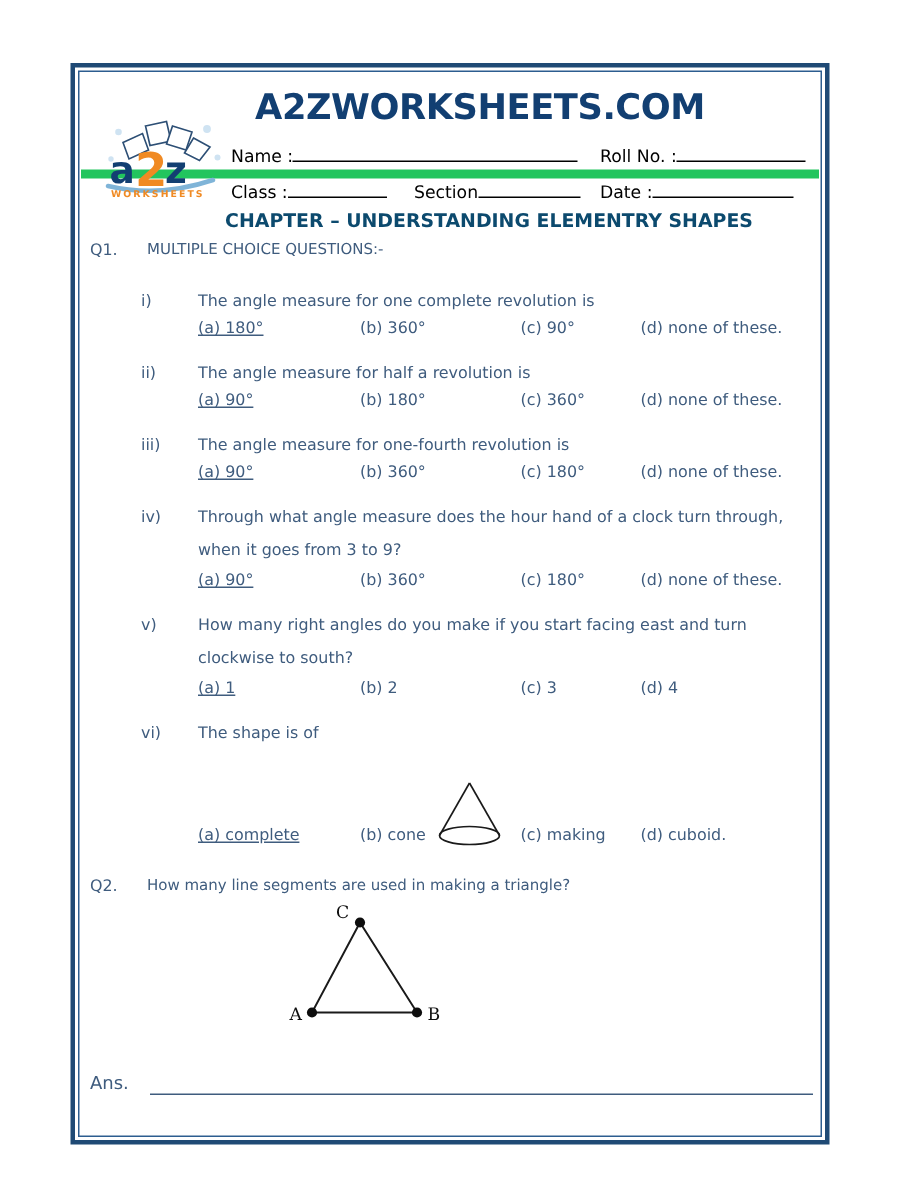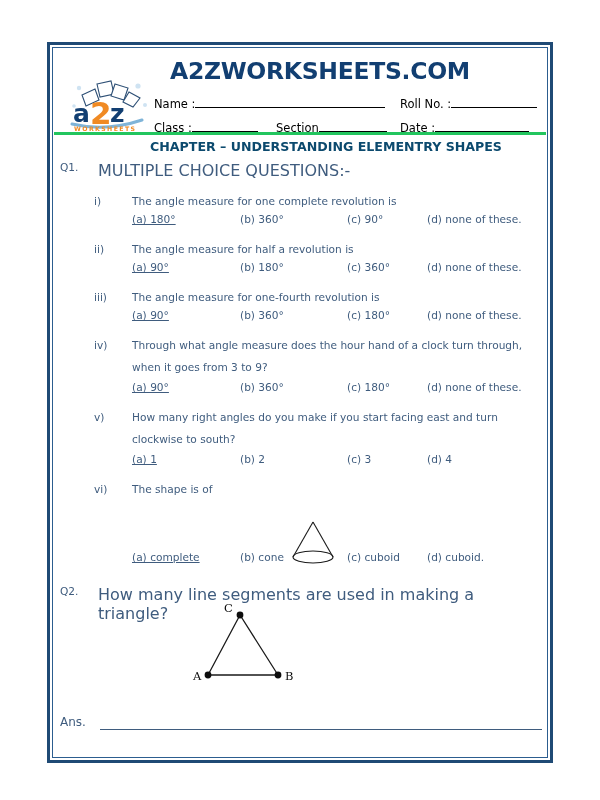--- a/index.html
+++ b/index.html
@@ -35,23 +35,23 @@
     border: 1px solid #2c5d8f;
     box-sizing: border-box;
   }
 
   
   #header-block {
     position: absolute;
     left: 4px;
     top: 4px;
     width: 492px;
-    height: 86px;
+    height: 70px;
     box-sizing: border-box;
-    border-bottom: 3px solid #22c55e;
+    border-bottom: 6px solid #22c55e;
   }
 
   #site-title {
     position: absolute;
     left: 0;
     top: 8px;
     width: 492px;
     text-align: center;
     font-family: "DejaVu Sans", sans-serif;
     font-weight: bold;
@@ -125,21 +125,21 @@
 
   .qnum {
     position: absolute;
     left: 6px;
     font-size: 10.6px;
     color: #3f5c7e;
   }
   .qtext {
     position: absolute;
     left: 44px;
-    font-size: 16px;
+    font-size: 10px;
     color: #3f5c7e;
   }
 
   .roman {
     position: absolute;
     left: 40px;
     font-size: 10.6px;
     color: #3f5c7e;
   }
   .stem {
@@ -314,21 +314,21 @@
       <span class="opt opt-b">(b) 2</span>
       <span class="opt opt-c">(c) 3</span>
       <span class="opt opt-d">(d) 4</span>
     </div>
 
     <div class="roman" style="top:322px;">vi)</div>
     <div class="stem" style="top:322px;">The shape is of</div>
     <div class="opts" style="top:390px;">
       <span class="opt opt-a">(a) complete</span>
       <span class="opt opt-b">(b) cone</span>
-      <span class="opt opt-c">(c) cuboid</span>
+      <span class="opt opt-c">(c) making</span>
       <span class="opt opt-d">(d) cuboid.</span>
     </div>
 
     <div id="cone-figure">
       <svg width="62" height="48" viewBox="0 0 62 48" xmlns="http://www.w3.org/2000/svg">
         <ellipse cx="31" cy="38" rx="20" ry="6" fill="none" stroke="#1a1a1a" stroke-width="1.1"></ellipse>
         <path d="M31,3 L11,38" stroke="#1a1a1a" stroke-width="1.1" fill="none"></path>
         <path d="M31,3 L51,38" stroke="#1a1a1a" stroke-width="1.1" fill="none"></path>
       </svg>
     </div>

